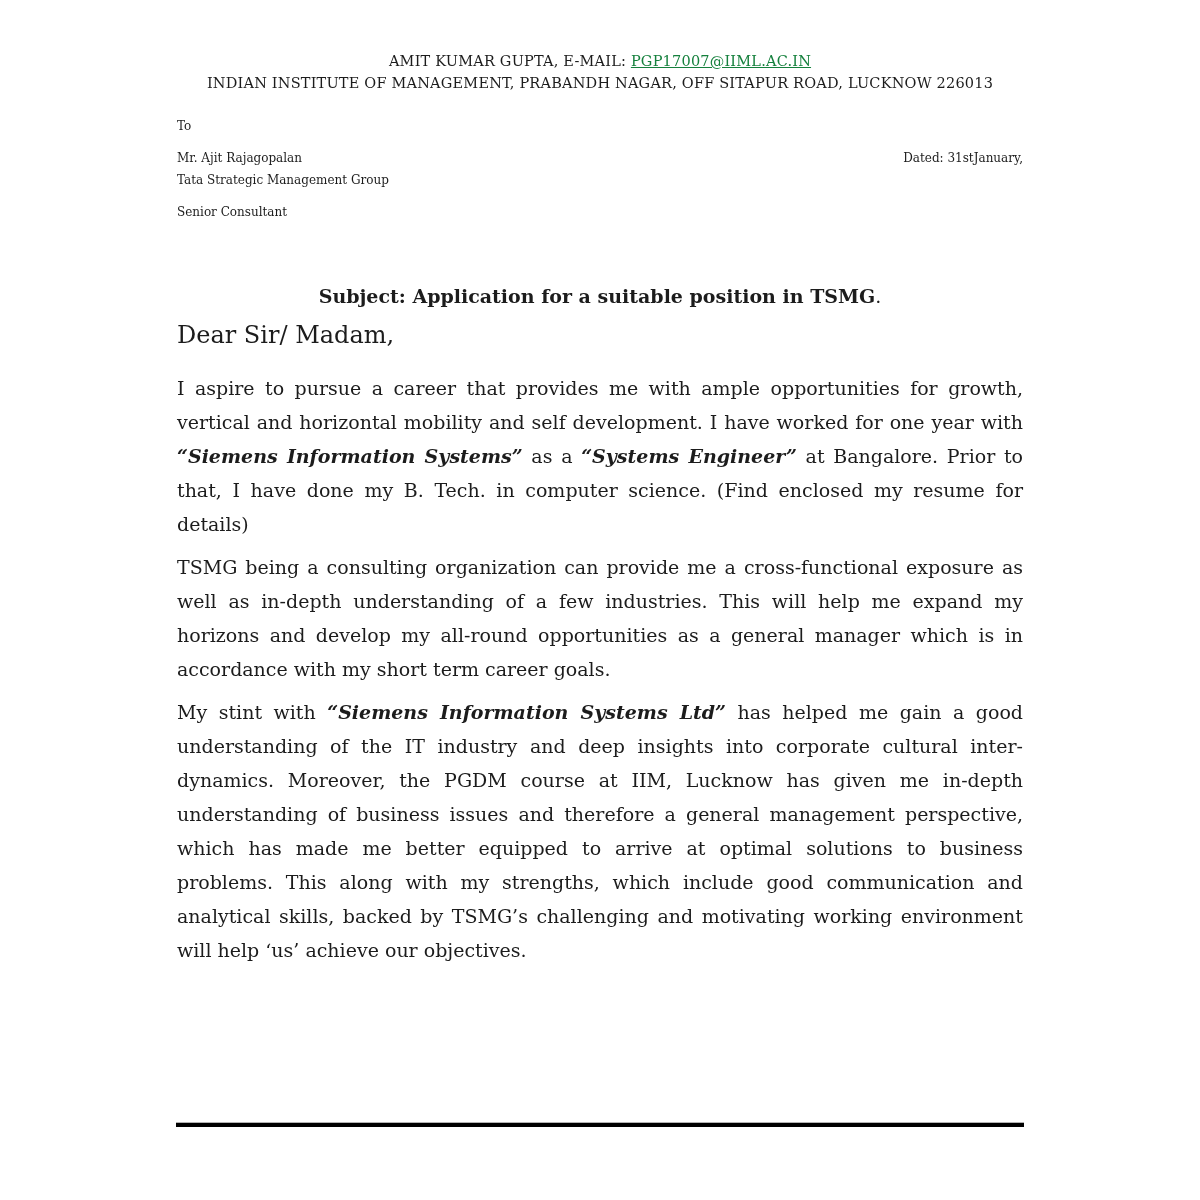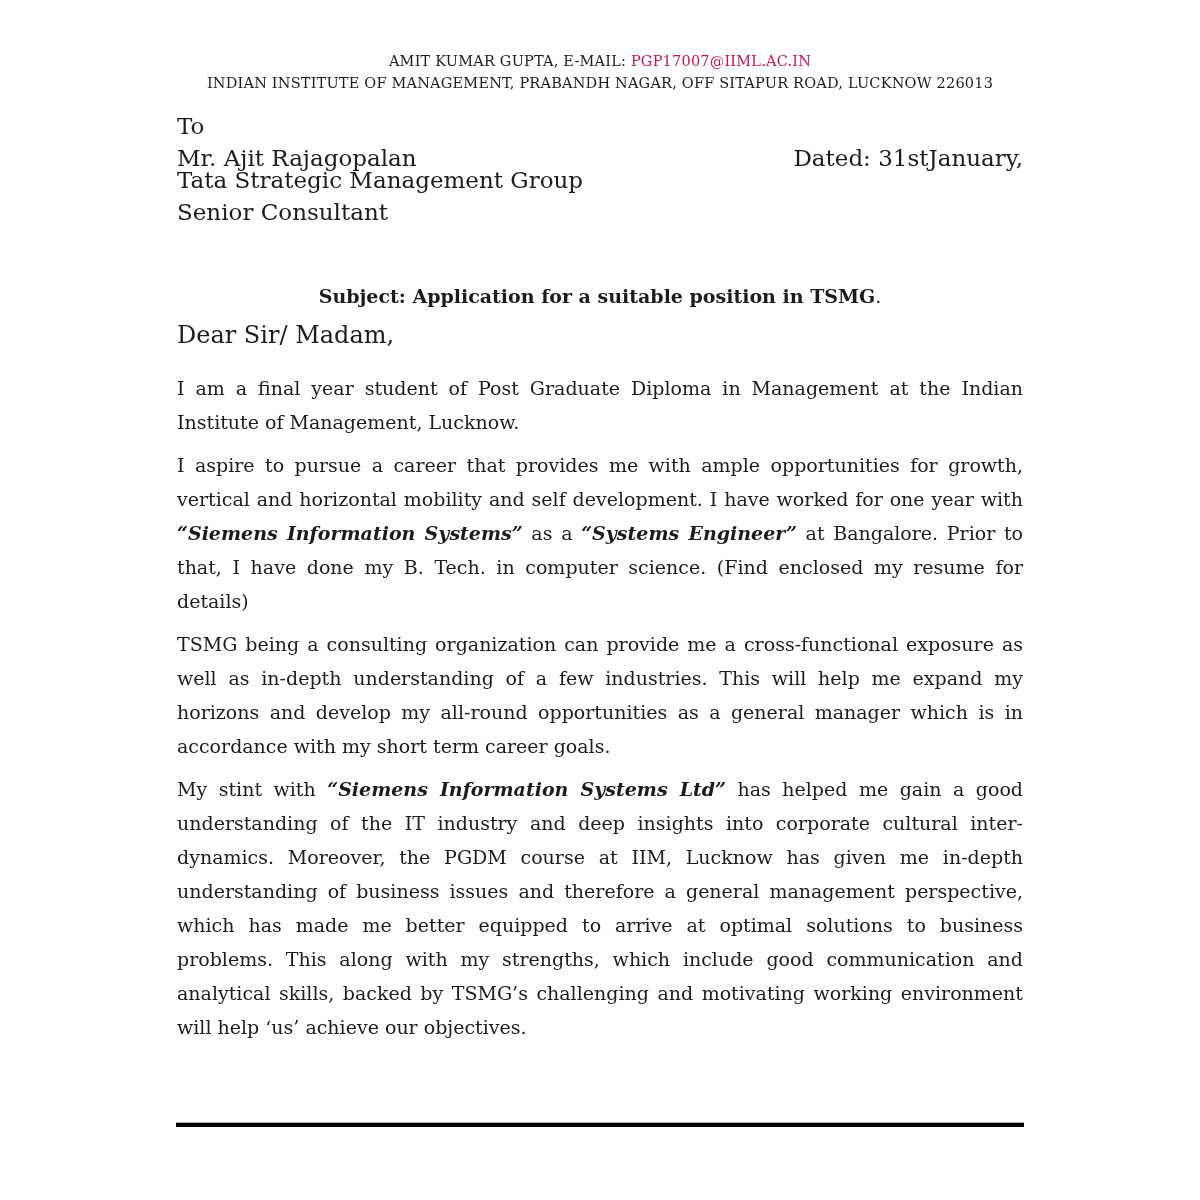--- a/index.html
+++ b/index.html
@@ -14,25 +14,26 @@
   .header {
     padding-top:50px;
     margin:0 80px;
     text-align:center;
     font-size:14.5px;
     line-height:22px;
     letter-spacing:0.2px;
     white-space:nowrap;
   }
   .header a.email {
-    color:#be185d;
+    color:#15803d;
+    text-decoration:underline;
     cursor:pointer;
   }
   .content { margin:0 177px; }
-  .to-block { margin-top:21px; font-size:23px; }
+  .to-block { margin-top:21px; font-size:12px; }
   .to-line { line-height:22px; margin:0 0 10px 0; }
   .to-line.no-gap { margin-bottom:0; }
   .name-dated { display:flex; justify-content:space-between; }
   .subject {
     margin-top:60px;
     text-align:center;
     font-size:19px;
     line-height:26px;
   }
   .subject .subject-bold { font-weight:bold; }
@@ -73,21 +74,20 @@
         <span>Dated: 31stJanuary,</span>
       </div>
       <div class="to-line">Tata Strategic Management Group</div>
       <div class="to-line">Senior Consultant</div>
     </div>
 
     <div class="subject"><span class="subject-bold">Subject: Application for a suitable position in TSMG</span><span>.</span></div>
 
     <div class="salutation">Dear Sir/ Madam,</div>
 
-    <div class="para"><span>I am a final year student of Post Graduate Diploma in Management at the Indian Institute of Management, Lucknow.</span></div>
 
     <div class="para"><span>I aspire to pursue a career that provides me with ample opportunities for growth, vertical and horizontal mobility and self development. I have worked for one year with </span><span class="bi">“Siemens Information Systems”</span><span> as a </span><span class="bi">“Systems Engineer”</span><span> at Bangalore. Prior to that, I have done my B. Tech. in computer science. (Find enclosed my resume for details)</span></div>
 
     <div class="para"><span>TSMG being a consulting organization can provide me a cross-functional exposure as well as in-depth understanding of a few industries. This will help me expand my horizons and develop my all-round opportunities as a general manager which is in accordance with my short term career goals.</span></div>
 
     <div class="para"><span>My stint with </span><span class="bi">“Siemens Information Systems Ltd”</span><span> has helped me gain a good understanding of the IT industry and deep insights into corporate cultural inter-dynamics. Moreover, the PGDM course at IIM, Lucknow has given me in-depth understanding of business issues and therefore a general management perspective, which has made me better equipped to arrive at optimal solutions to business problems. This along with my strengths, which include good communication and analytical skills, backed by TSMG’s challenging and motivating working environment will help ‘us’ achieve our objectives.</span></div>
 
   </div>
 
   <div class="footer-rule"></div>

